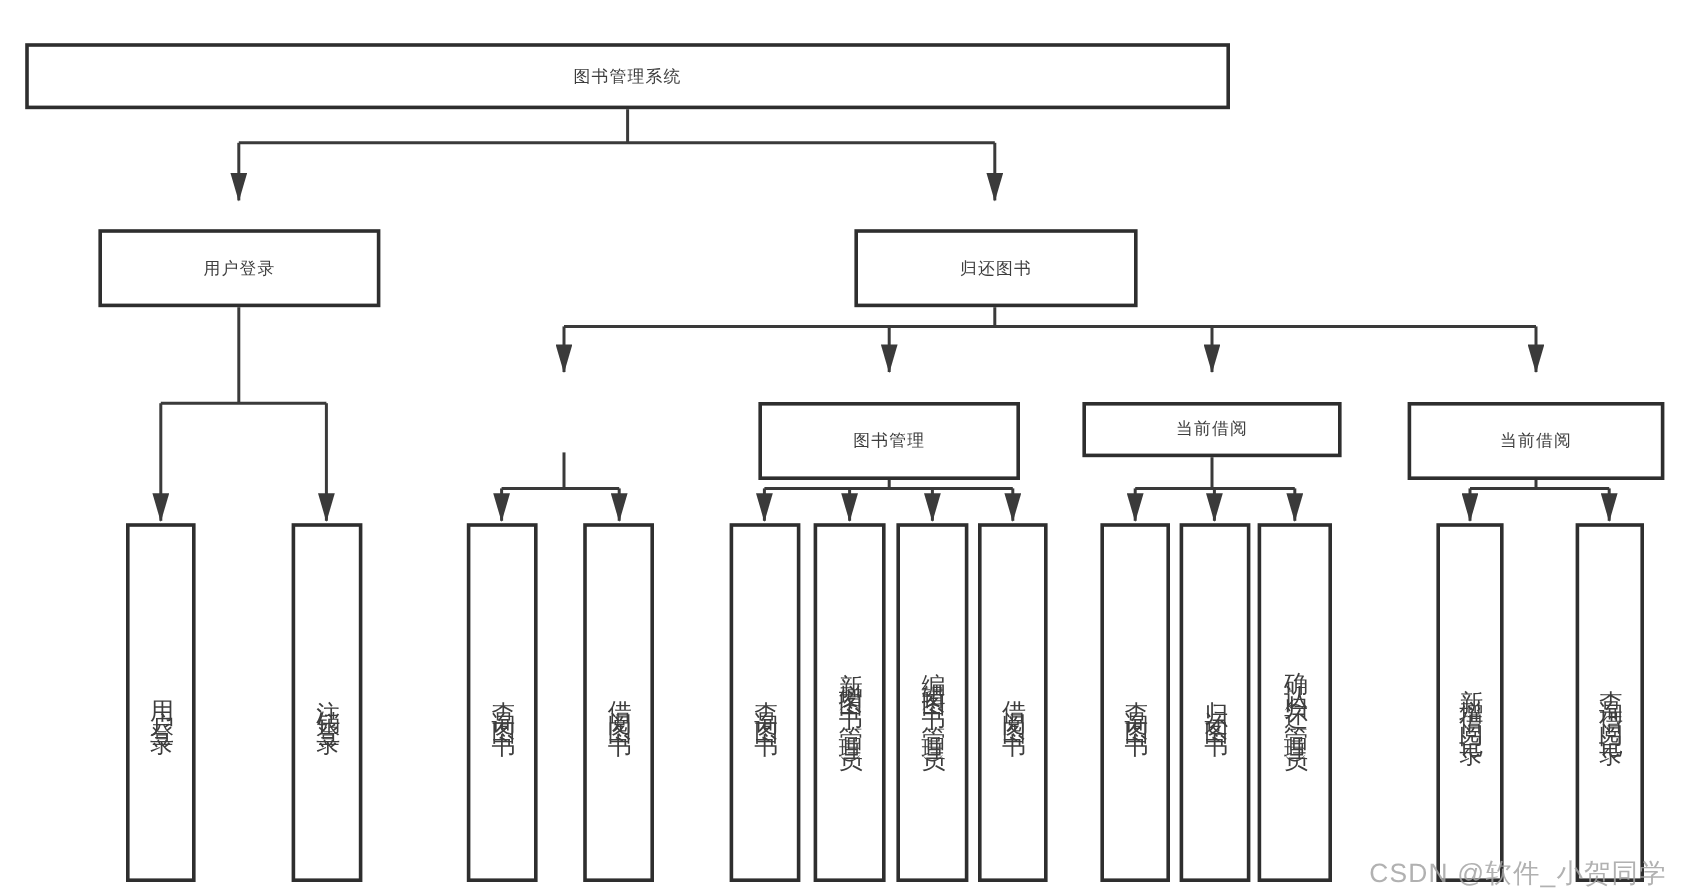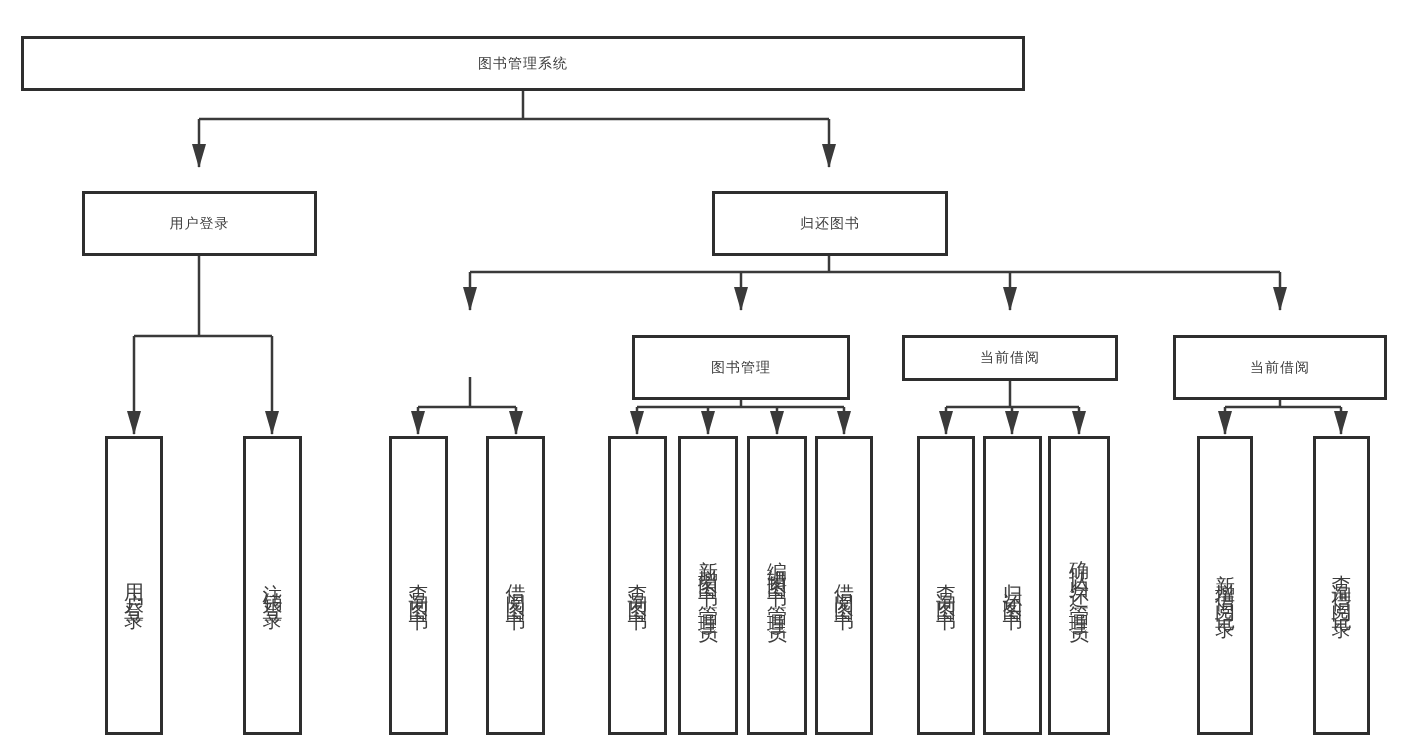--- a/index.html
+++ b/index.html
@@ -151,14 +151,15 @@
     <span class="vtext">确认归还（管理员）</span>
   </div>
 
   <div class="node v" style="left:1197px; top:436px; width:56px; height:299px">
     <span class="vtext">新增借阅记录</span>
   </div>
   <div class="node v" style="left:1313px; top:436px; width:57px; height:299px">
     <span class="vtext">查询借阅记录</span>
   </div>
 
+  <div class="watermark">CSDN @软件_小贺同学</div>
 
 </div>
 
 </body></html>

